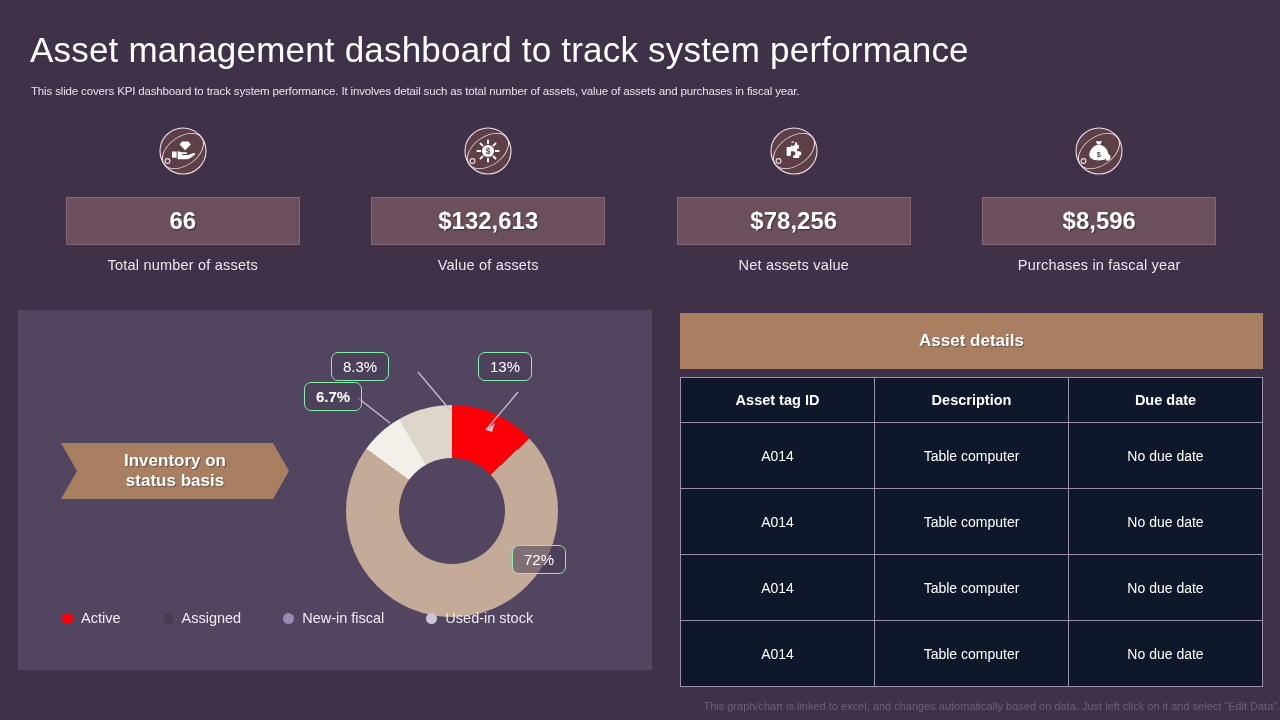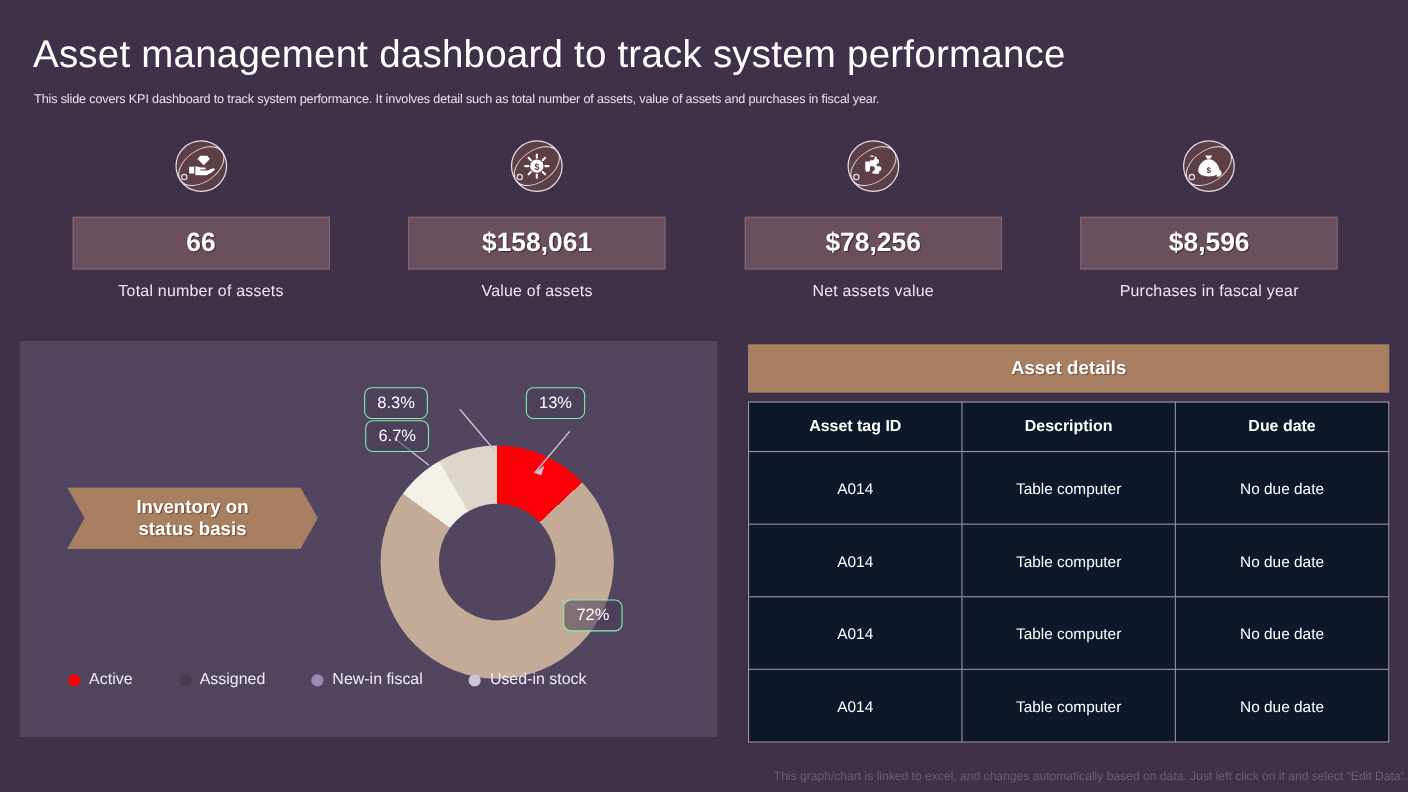--- a/index.html
+++ b/index.html
@@ -172,21 +172,21 @@
   }
 
   
   .table-wrap {
     position: absolute;
     left: 680px;
     top: 313px;
     width: 583px;
   }
   .table-title {
-    height: 44px;
+    height: 56px;
     background: #a97f62;
     color: #ffffff;
     font-size: 17px;
     font-weight: bold;
     display: flex;
     align-items: center;
     justify-content: center;
     text-shadow: 1px 1px 1px rgba(0,0,0,.4);
   }
   table {
@@ -268,21 +268,21 @@
             <line x1="20.4" y1="31" x2="23.3" y2="31"></line>
             <line x1="38.7" y1="31" x2="41.6" y2="31"></line>
             <line x1="23.5" y1="23.5" x2="25.6" y2="25.6"></line>
             <line x1="36.4" y1="36.4" x2="38.5" y2="38.5"></line>
             <line x1="38.5" y1="23.5" x2="36.4" y2="25.6"></line>
             <line x1="25.6" y1="36.4" x2="23.5" y2="38.5"></line>
           </g>
         </svg>
       </span>
       <div class="kpi-box">
-        <span class="kpi-value">$158,061</span>
+        <span class="kpi-value">$132,613</span>
       </div>
       <div class="kpi-label">Value of assets</div>
     </div>
 
     <div class="kpi">
       <span class="kpi-icon">
         <svg viewBox="0 0 62 62" width="62" height="62">
           <circle cx="31" cy="31" r="23" fill="#5e3f46"></circle>
           <circle cx="31" cy="31" r="23" fill="none" stroke="#e7dfe8" stroke-width="1.1"></circle>
           <ellipse cx="31" cy="31" rx="23" ry="23" fill="none" stroke="#e7dfe8" stroke-width="1.1" transform="rotate(-35 31 31) scale(1 0.62) translate(0 19)"></ellipse>
@@ -336,21 +336,21 @@
 
     <svg class="leader" style="left:0;top:0;width:634px;height:360px;">
       <line x1="500" y1="82" x2="468" y2="120" stroke="#c8c0d2" stroke-width="1.3"></line>
       <polygon points="468,120 477,113 474,122" fill="#c8c0d2"></polygon>
       <line x1="400" y1="62" x2="432" y2="100" stroke="#c8c0d2" stroke-width="1.3"></line>
       <line x1="340" y1="88" x2="372" y2="113" stroke="#c8c0d2" stroke-width="1.3"></line>
       <line x1="518" y1="245" x2="492" y2="236" stroke="#c8c0d2" stroke-width="1.3"></line>
     </svg>
 
     <div class="callout" style="left:313px;top:42px;">8.3%</div>
-    <div class="callout" style="left:314px;top:72px;">6.7%</div>
+    <div class="callout" style="left:286px;top:72px;font-weight:bold;">6.7%</div>
     <div class="callout" style="left:460px;top:42px;">13%</div>
     <div class="callout" style="left:494px;top:235px;">72%</div>
 
     <div class="legend">
       <div class="legend-item">
         <span class="legend-dot" id="ld0" style="background: rgb(251, 0, 7);"></span>
         <span class="legend-label">Active</span>
       </div>
       <div class="legend-item">
         <span class="legend-dot" id="ld1" style="background: rgb(74, 59, 79);"></span>

